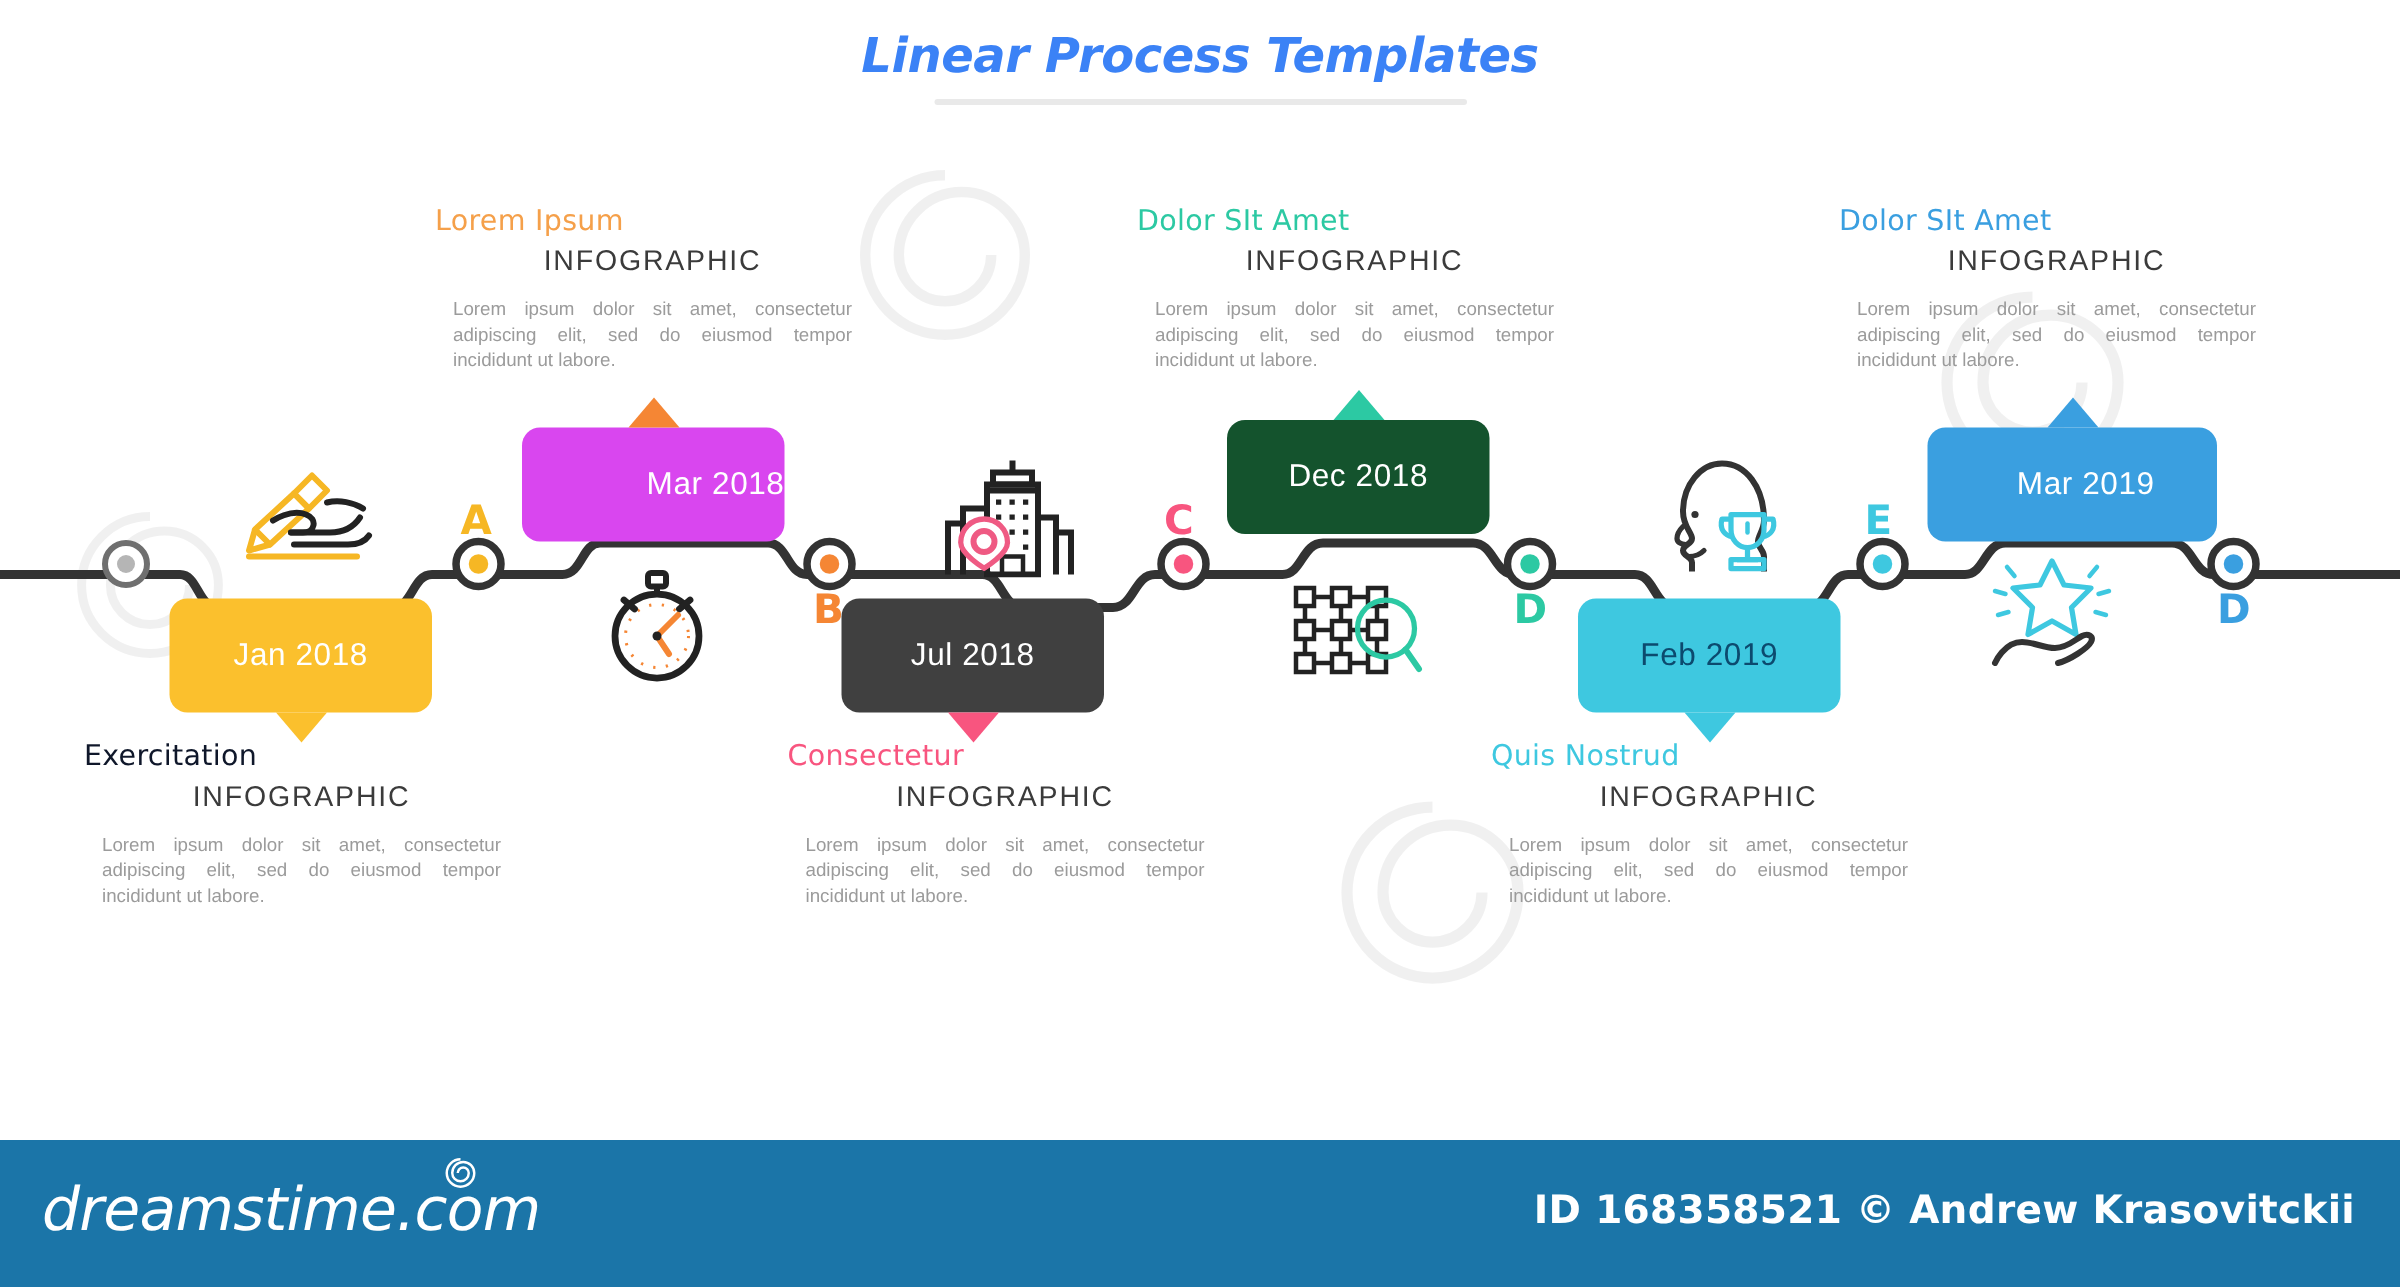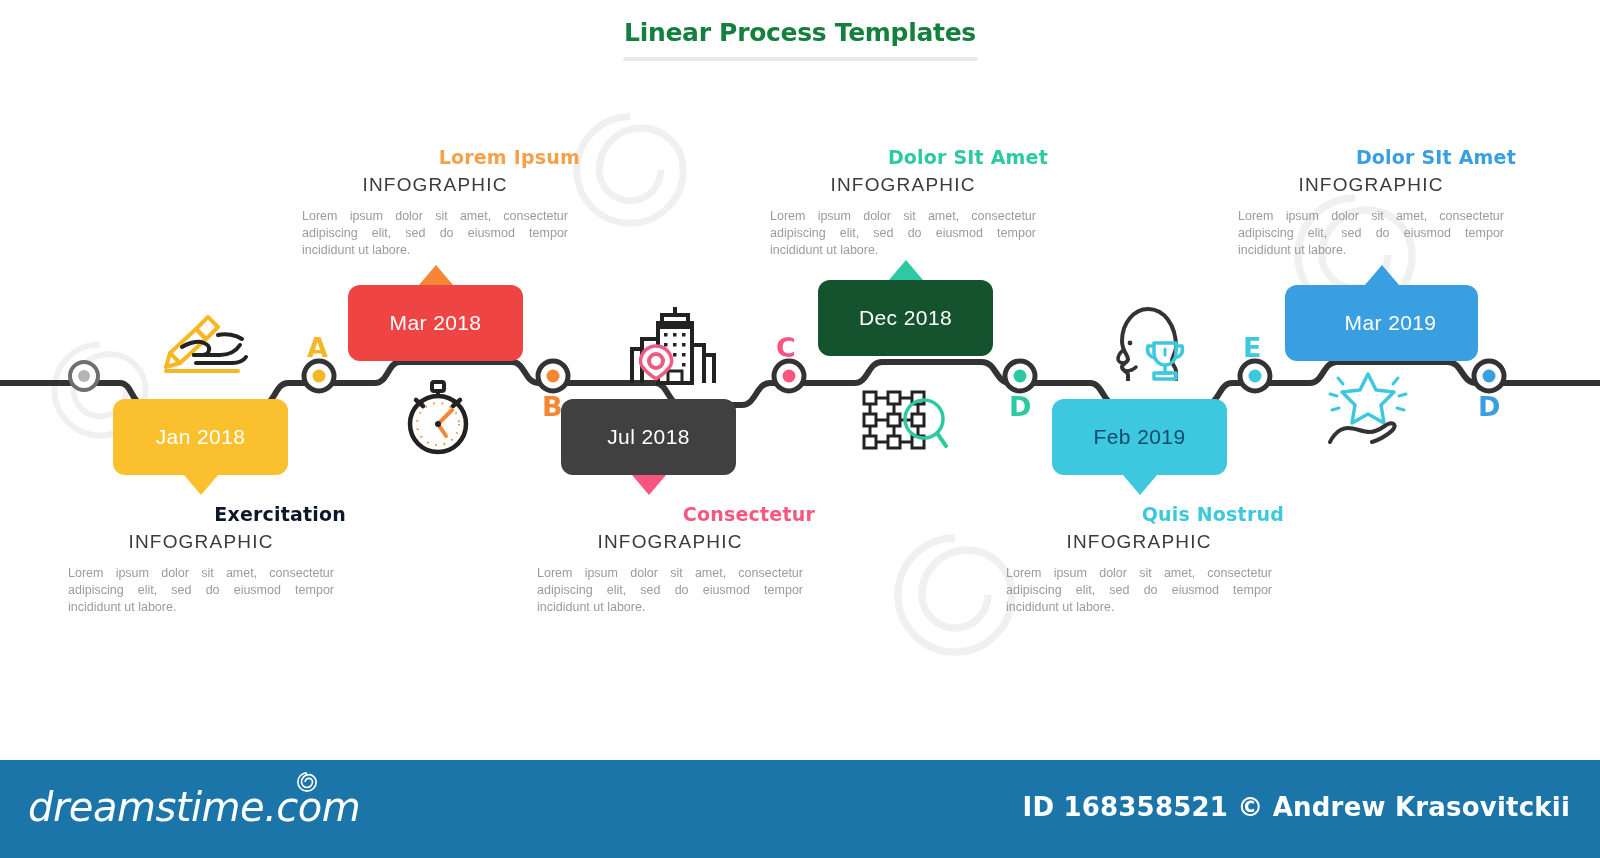--- a/index.html
+++ b/index.html
@@ -8,34 +8,35 @@
     background:#ffffff;
     font-family:"Liberation Sans", sans-serif;
     overflow:hidden;
     position:relative;
   }
   .stage{position:absolute;left:0;top:0;width:1600px;height:760px;}
 
   
   .title-wrap{position:absolute;left:0;top:18px;width:1600px;text-align:center;}
   .title{
-    font-size:25px;font-weight:bold;color:#15803d;letter-spacing:-0.3px;
+    font-size:32px;font-weight:bold;color:#3b82f6;letter-spacing:-0.3px;
     font-family:"DejaVu Sans", sans-serif;
+    font-style:italic;
   }
   .title-rule{
     width:355px;height:4px;background:#e9e9e9;margin:10px auto 0 auto;border-radius:2px;
   }
 
   
   .timeline-svg{position:absolute;left:0;top:0;width:1600px;height:760px;}
 
   
   .block{position:absolute;width:290px;}
   .block .head{
-    font-size:19px;font-weight:bold;text-align:right;margin:10px 0 6px 0;
+    font-size:19px;font-weight:normal;text-align:left;margin:0 0 6px 0;
     font-family:"DejaVu Sans", sans-serif;letter-spacing:0.2px;
   }
   .block .sub{
     font-size:19px;color:#3b3b3b;text-align:center;margin:0 0 7px 0;
     letter-spacing:1.2px;font-family:"Liberation Sans", sans-serif;
   }
   .block .body{
     font-size:12.5px;line-height:17px;color:#9b9b9b;text-align:justify;
     margin:12px;font-family:"Liberation Sans", sans-serif;
   }
@@ -193,21 +194,21 @@
     <div class="sub">INFOGRAPHIC</div>
     <div class="body">Lorem ipsum dolor sit amet, consectetur adipiscing elit, sed do eiusmod tempor incididunt ut labore.</div>
   </div>
 
   <div class="block" style="left:290px;top:136px;">
     <div class="head" style="color:#f5a04a;">Lorem Ipsum</div>
     <div class="sub">INFOGRAPHIC</div>
     <div class="body">Lorem ipsum dolor sit amet, consectetur adipiscing elit, sed do eiusmod tempor incididunt ut labore.</div>
   </div>
 
-  <div class="bubble up" style="left:348px;top:285px;background:#ef4444;color:#f58634;">
+  <div class="bubble up" style="left:348px;top:285px;background:#d946ef;color:#f58634;justify-content:flex-end;">
     <span style="color:#fff;">Mar 2018</span>
     <span class="tail"></span>
   </div>
 
   <svg class="icon" style="left:396px;top:374px;" width="84" height="86" viewBox="0 0 84 86">
     <circle cx="42" cy="50" r="28" fill="none" stroke="#222" stroke-width="4.5"></circle>
     <circle cx="42" cy="50" r="21" fill="none" stroke="#f58634" stroke-width="2" stroke-dasharray="1.5 7"></circle>
     <rect x="36" y="8" width="12" height="9" rx="2" fill="none" stroke="#222" stroke-width="4"></rect>
     <path d="M42 17 V22" stroke="#222" stroke-width="4"></path>
     <path d="M20 26 L27 32" stroke="#222" stroke-width="4.5" stroke-linecap="round"></path>

